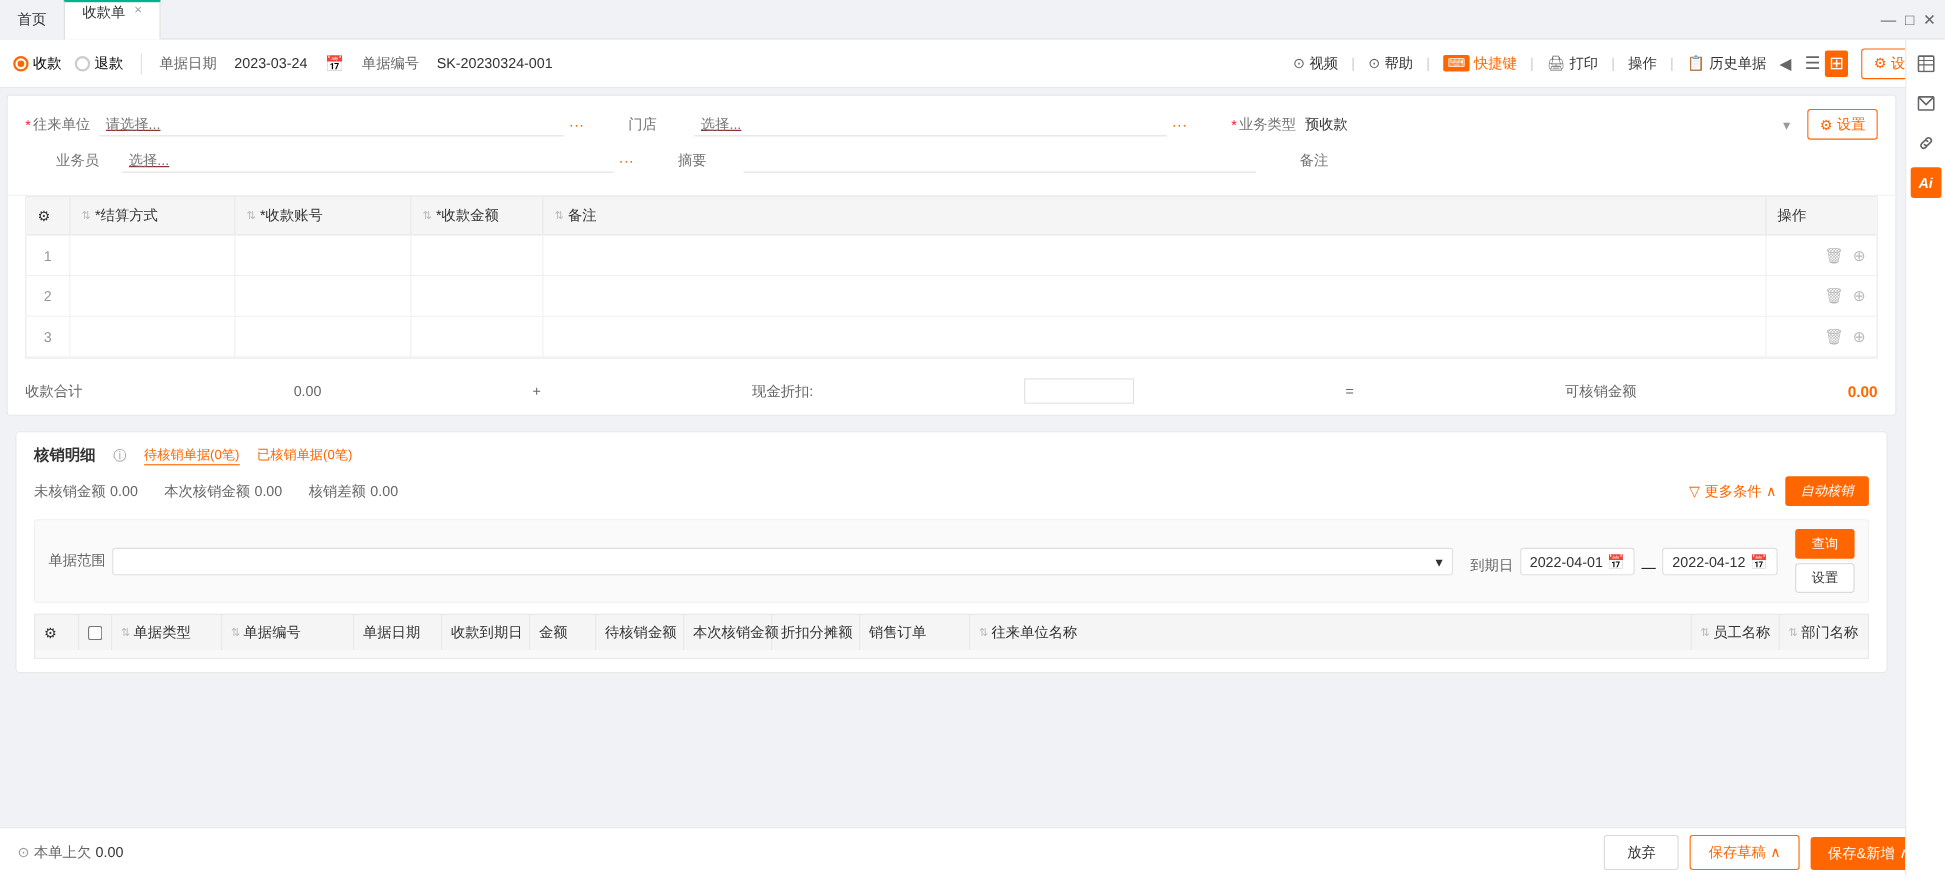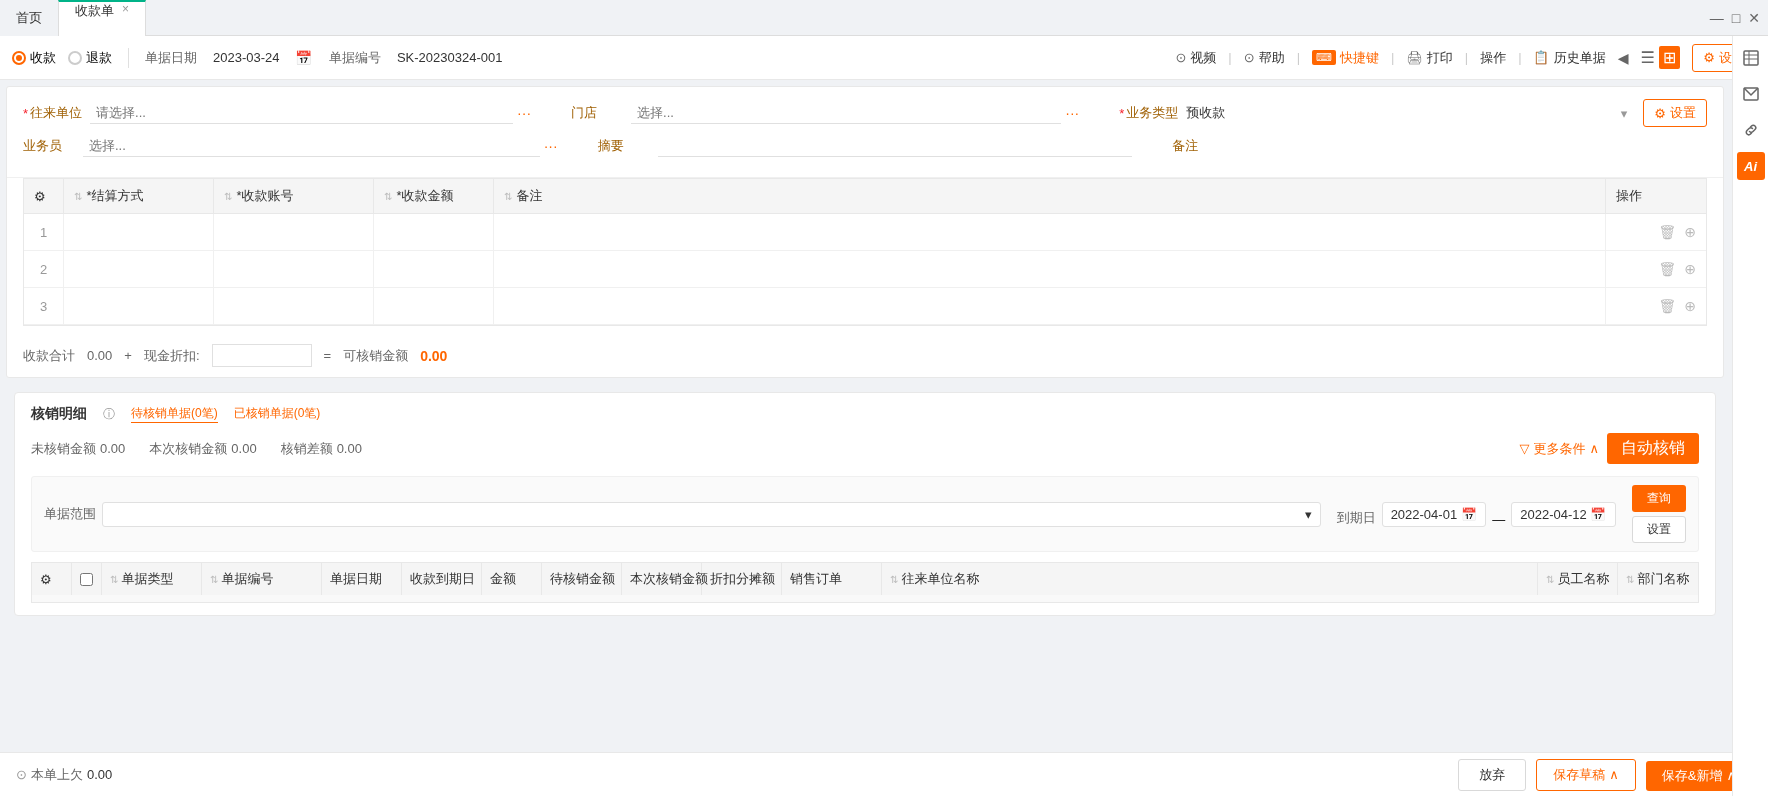--- a/index.html
+++ b/index.html
@@ -48,25 +48,25 @@
     .toolbar-nav { display: flex; align-items: center; gap: 2px; }
     .nav-arrow { color: #666; cursor: pointer; font-size: 14px; }
     .view-icons { display: flex; align-items: center; gap: 4px; }
     .view-icon { cursor: pointer; color: #666; font-size: 16px; }
     .view-icon.active { color: #ff6600; }
 
     
     .form-section { padding: 12px 16px; border-bottom: 1px solid #f0f0f0; }
     .form-row { display: flex; align-items: center; gap: 0; margin-bottom: 8px; }
     .form-field { display: flex; align-items: center; flex: 1; }
-    .form-label { color: #a16207; min-width: 60px; white-space: nowrap; }
+    .form-label { color: #737373; min-width: 60px; white-space: nowrap; }
     .required-star { color: #f5222d; margin-right: 2px; }
     .form-input {
       flex: 1; border: none; border-bottom: 1px solid #e0e0e0; padding: 3px 6px;
-      color: #8b5cf6; outline: none; background: transparent; font-size: 13px; min-width: 120px;
+      color: #7f1d1d; outline: none; background: transparent; font-size: 13px; min-width: 120px; text-decoration: underline;
     }
     .ellipsis-btn { color: #ff6600; cursor: pointer; margin-left: 4px; font-size: 14px; }
     .business-type { display: flex; align-items: center; gap: 8px; flex: 1; }
     .business-type-value { color: #333; }
     .dropdown-arrow { color: #999; margin-left: auto; }
 
     
     .table-wrapper { margin: 0 16px 8px; border: 1px solid #e8e8e8; }
     .table-header {
       display: grid;
@@ -88,21 +88,21 @@
       padding: 8px 10px; border-right: 1px solid #f0f0f0; min-height: 36px;
       display: flex; align-items: center; font-size: 12px;
     }
     .td:last-child { border-right: none; }
     .row-num { color: #999; justify-content: center; }
     .row-actions { gap: 8px; justify-content: flex-end; }
     .action-icon { color: #bbb; cursor: pointer; font-size: 14px; }
 
     
     .summary-row {
-      display: flex; align-items: center; justify-content: flex-start;
+      display: flex; align-items: center; justify-content: space-between;
       padding: 10px 16px; gap: 12px; font-size: 13px; color: #666;
     }
     .summary-input {
       border: 1px solid #e0e0e0; padding: 3px 8px; width: 100px; color: #333;
       outline: none; font-size: 13px;
     }
     .summary-result { color: #ff6600; font-weight: bold; font-size: 14px; }
 
     
     .reconcile-section { background: #fff; margin: 8px; border-radius: 4px; border: 1px solid #e8e8e8; padding: 12px 16px; }
@@ -111,21 +111,21 @@
     .info-icon { color: #999; cursor: pointer; font-size: 12px; }
     .tab-btn {
       color: #ff6600; cursor: pointer; font-size: 12px; border-bottom: 1px solid transparent;
     }
     .tab-btn.active { border-bottom-color: #ff6600; }
     .reconcile-stats { display: flex; align-items: center; gap: 24px; margin-bottom: 12px; font-size: 12px; color: #666; }
     .stat-item { display: flex; align-items: center; gap: 4px; }
     .filter-btn { color: #ff6600; cursor: pointer; font-size: 12px; display: flex; align-items: center; gap: 4px; }
     .auto-btn {
       background: #ff6600; color: #fff; border: none; padding: 5px 14px;
-      border-radius: 3px; cursor: pointer; font-size: 16px;
+      border-radius: 3px; cursor: pointer; font-size: 12px; font-style: italic;
     }
 
     
     .filter-row { display: flex; align-items: center; gap: 16px; padding: 8px 0; background: #fafafa; border: 1px solid #f0f0f0; padding: 8px 12px; border-radius: 3px; margin-bottom: 10px; }
     .filter-item { display: flex; align-items: center; gap: 6px; flex: 1; }
     .filter-label { color: #666; white-space: nowrap; }
     .filter-select {
       flex: 1; border: 1px solid #e0e0e0; padding: 4px 8px; background: #fff;
       color: #333; border-radius: 3px; display: flex; align-items: center; cursor: pointer;
     }
@@ -294,21 +294,21 @@
             <span class="business-type-value">预收款</span>
             <span class="dropdown-arrow">▾</span>
           </div>
         </div>
         <button class="settings-btn" style="margin-left:16px;">
           <span>⚙</span>
           <span>设置</span>
         </button>
       </div>
       <div class="form-row">
-        <div class="form-field" style="flex:2;">
+        <div class="form-field" style="flex:2;margin-left:28px;">
           <span class="form-label">业务员</span>
           <input class="form-input" type="text" placeholder="选择..." style="">
           <span class="ellipsis-btn">···</span>
         </div>
         <div style="width:40px;"></div>
         <div class="form-field" style="flex:2;">
           <span class="form-label">摘要</span>
           <input class="form-input" type="text" style="">
         </div>
         <div style="width:40px;"></div>

